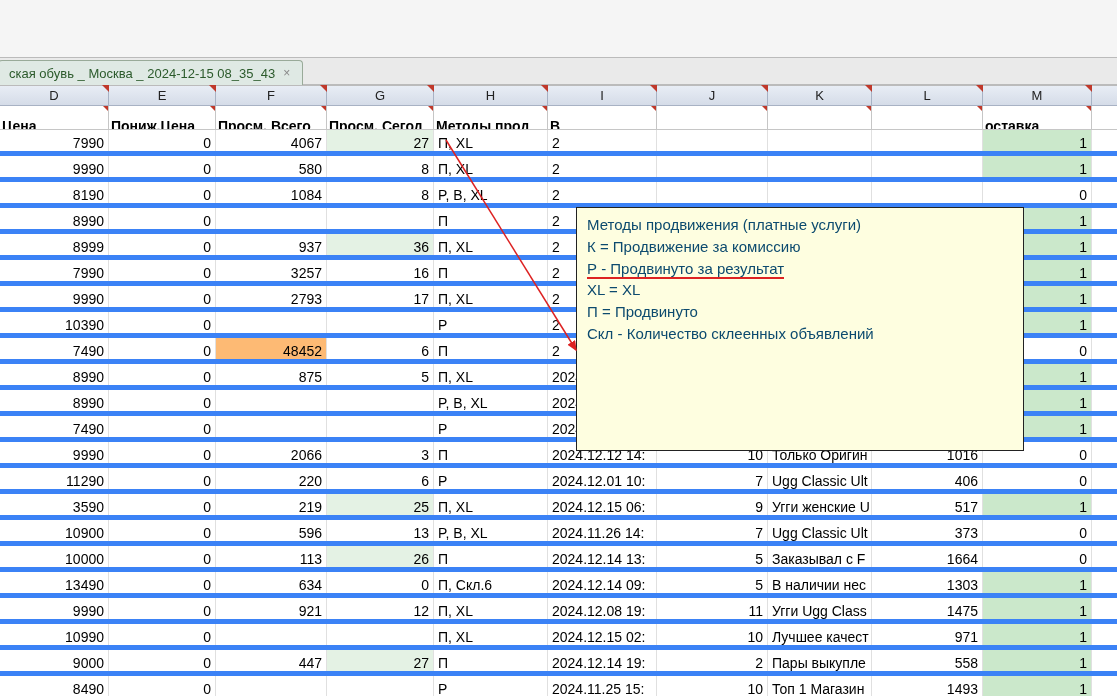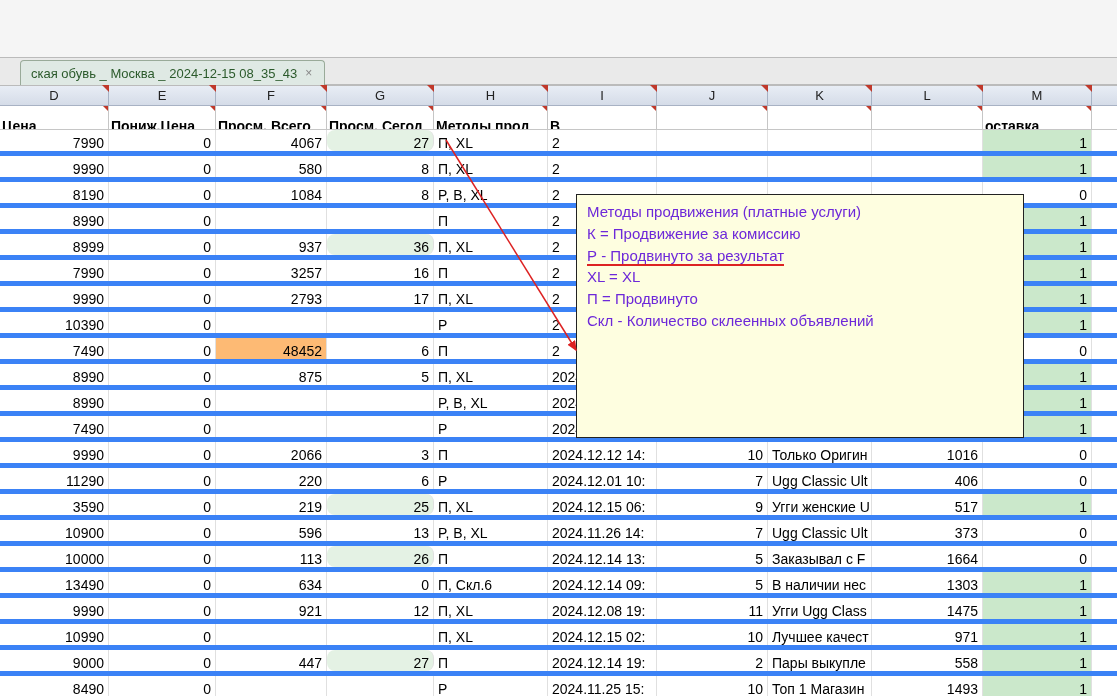--- a/index.html
+++ b/index.html
@@ -17,21 +17,20 @@
     height: 58px;
     background: #f5f5f5;
     border-bottom: 1px solid #bbb;
   }
   .tab-bar {
     height: 28px;
     background: #eaeaea;
     display: flex;
     align-items: stretch;
     border-bottom: 1px solid #bbb;
-    padding-left: 22px;
   }
   .tab {
     background: #dfe9e4;
     border: 1px solid #9a9;
     border-bottom: none;
     border-radius: 4px 4px 0 0;
     padding: 4px 10px 4px 10px;
     font-size: 13px;
     color: #2b5a2b;
     display: flex;
@@ -105,43 +104,43 @@
     border-right: 1px solid #e0e0e0;
     padding: 0 4px;
     line-height: 26px;
     white-space: nowrap;
     overflow: hidden;
     font-size: 14px;
   }
   .num { text-align: right; }
   .txt { text-align: left; }
   .hl-orange { background: #fdba74; }
-  .hl-green-lt { background: #e4f2e4; border-radius: 8px; }
+  .hl-green-lt { background: #e4f2e4; }
   .col-m-1 { background: #cbe8cb; }
   .col-m-0 { background: #fff; }
 
   
   .und-red { border-bottom: 2px solid #d22; display:inline-block; line-height:1.1; }
   .arrow {
     position: absolute;
     pointer-events: none;
   }
 
   .comment-box {
     position: absolute;
     left: 576px;
-    top: 108px;
+    top: 121px;
     width: 448px;
     height: 244px;
     background: #fefee0;
     border: 1.5px solid #222;
     padding: 6px 10px;
     font-size: 15px;
     line-height: 1.45;
-    color: #6d28d9;
+    color: #0c4a6e;
     z-index: 10;
   }
   .comment-box .l { white-space: nowrap; }
   svg.arrow { z-index: 11; }
 </style>
 </head>
 <body>
 
 <div class="toolbar-gap"></div>
 

